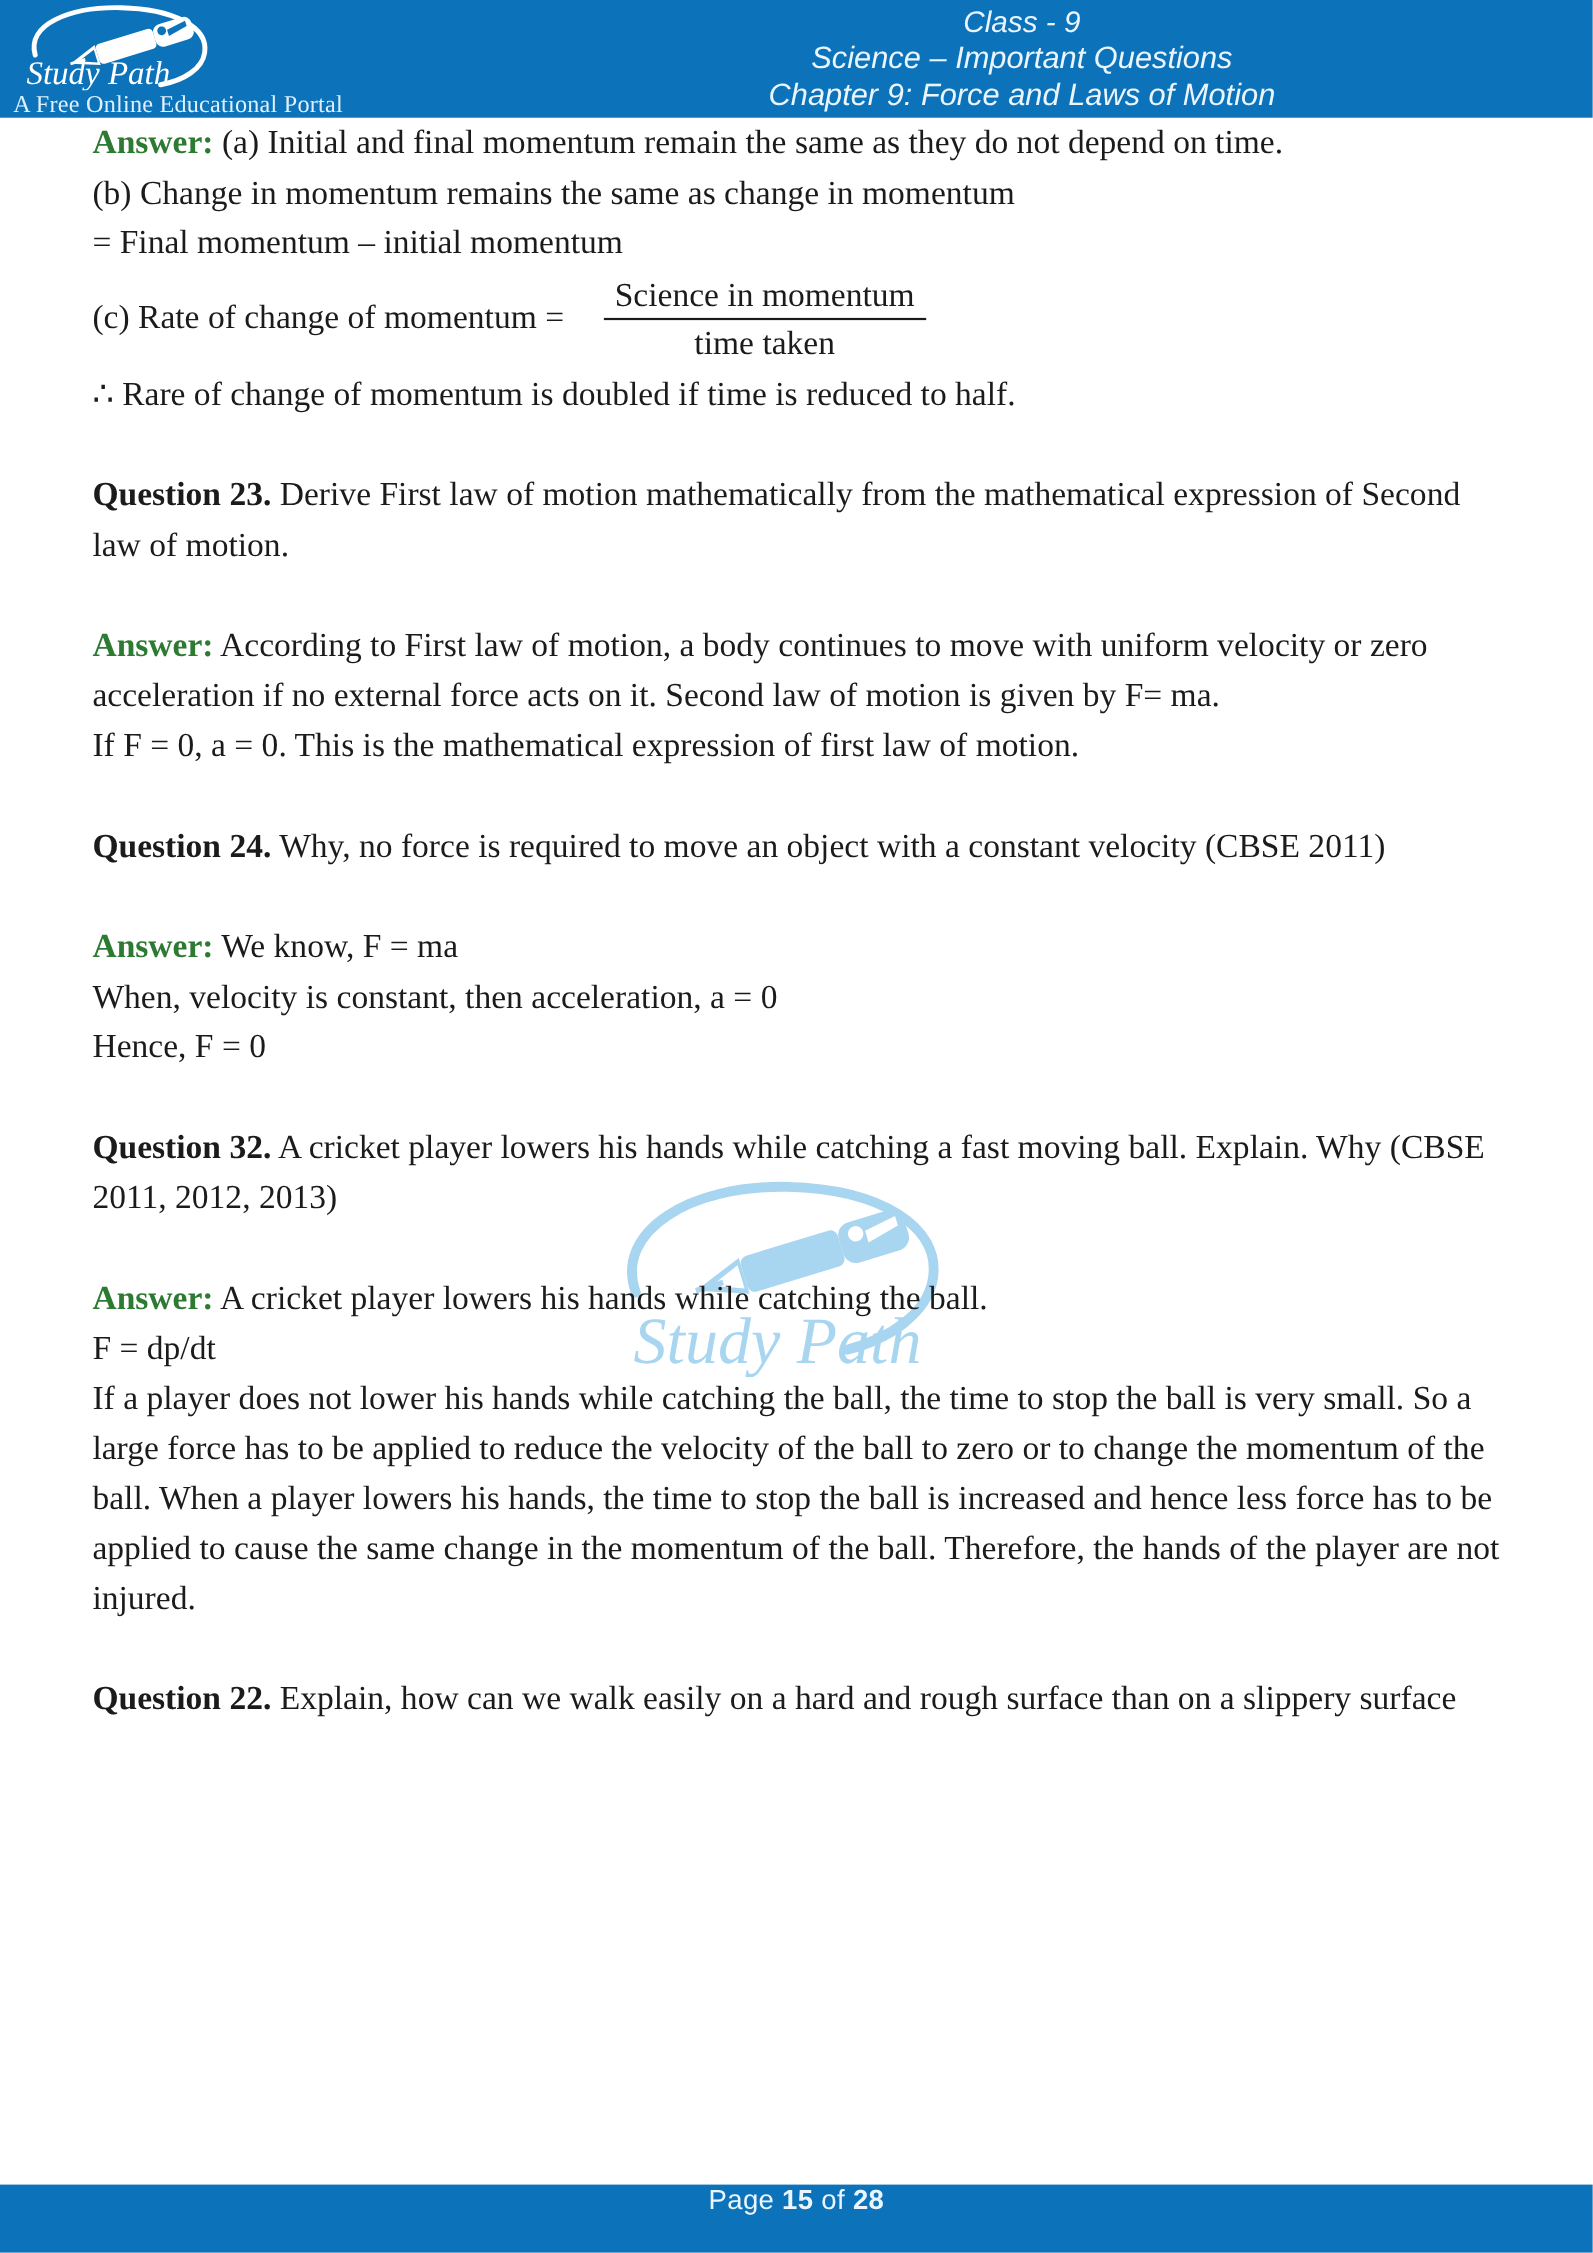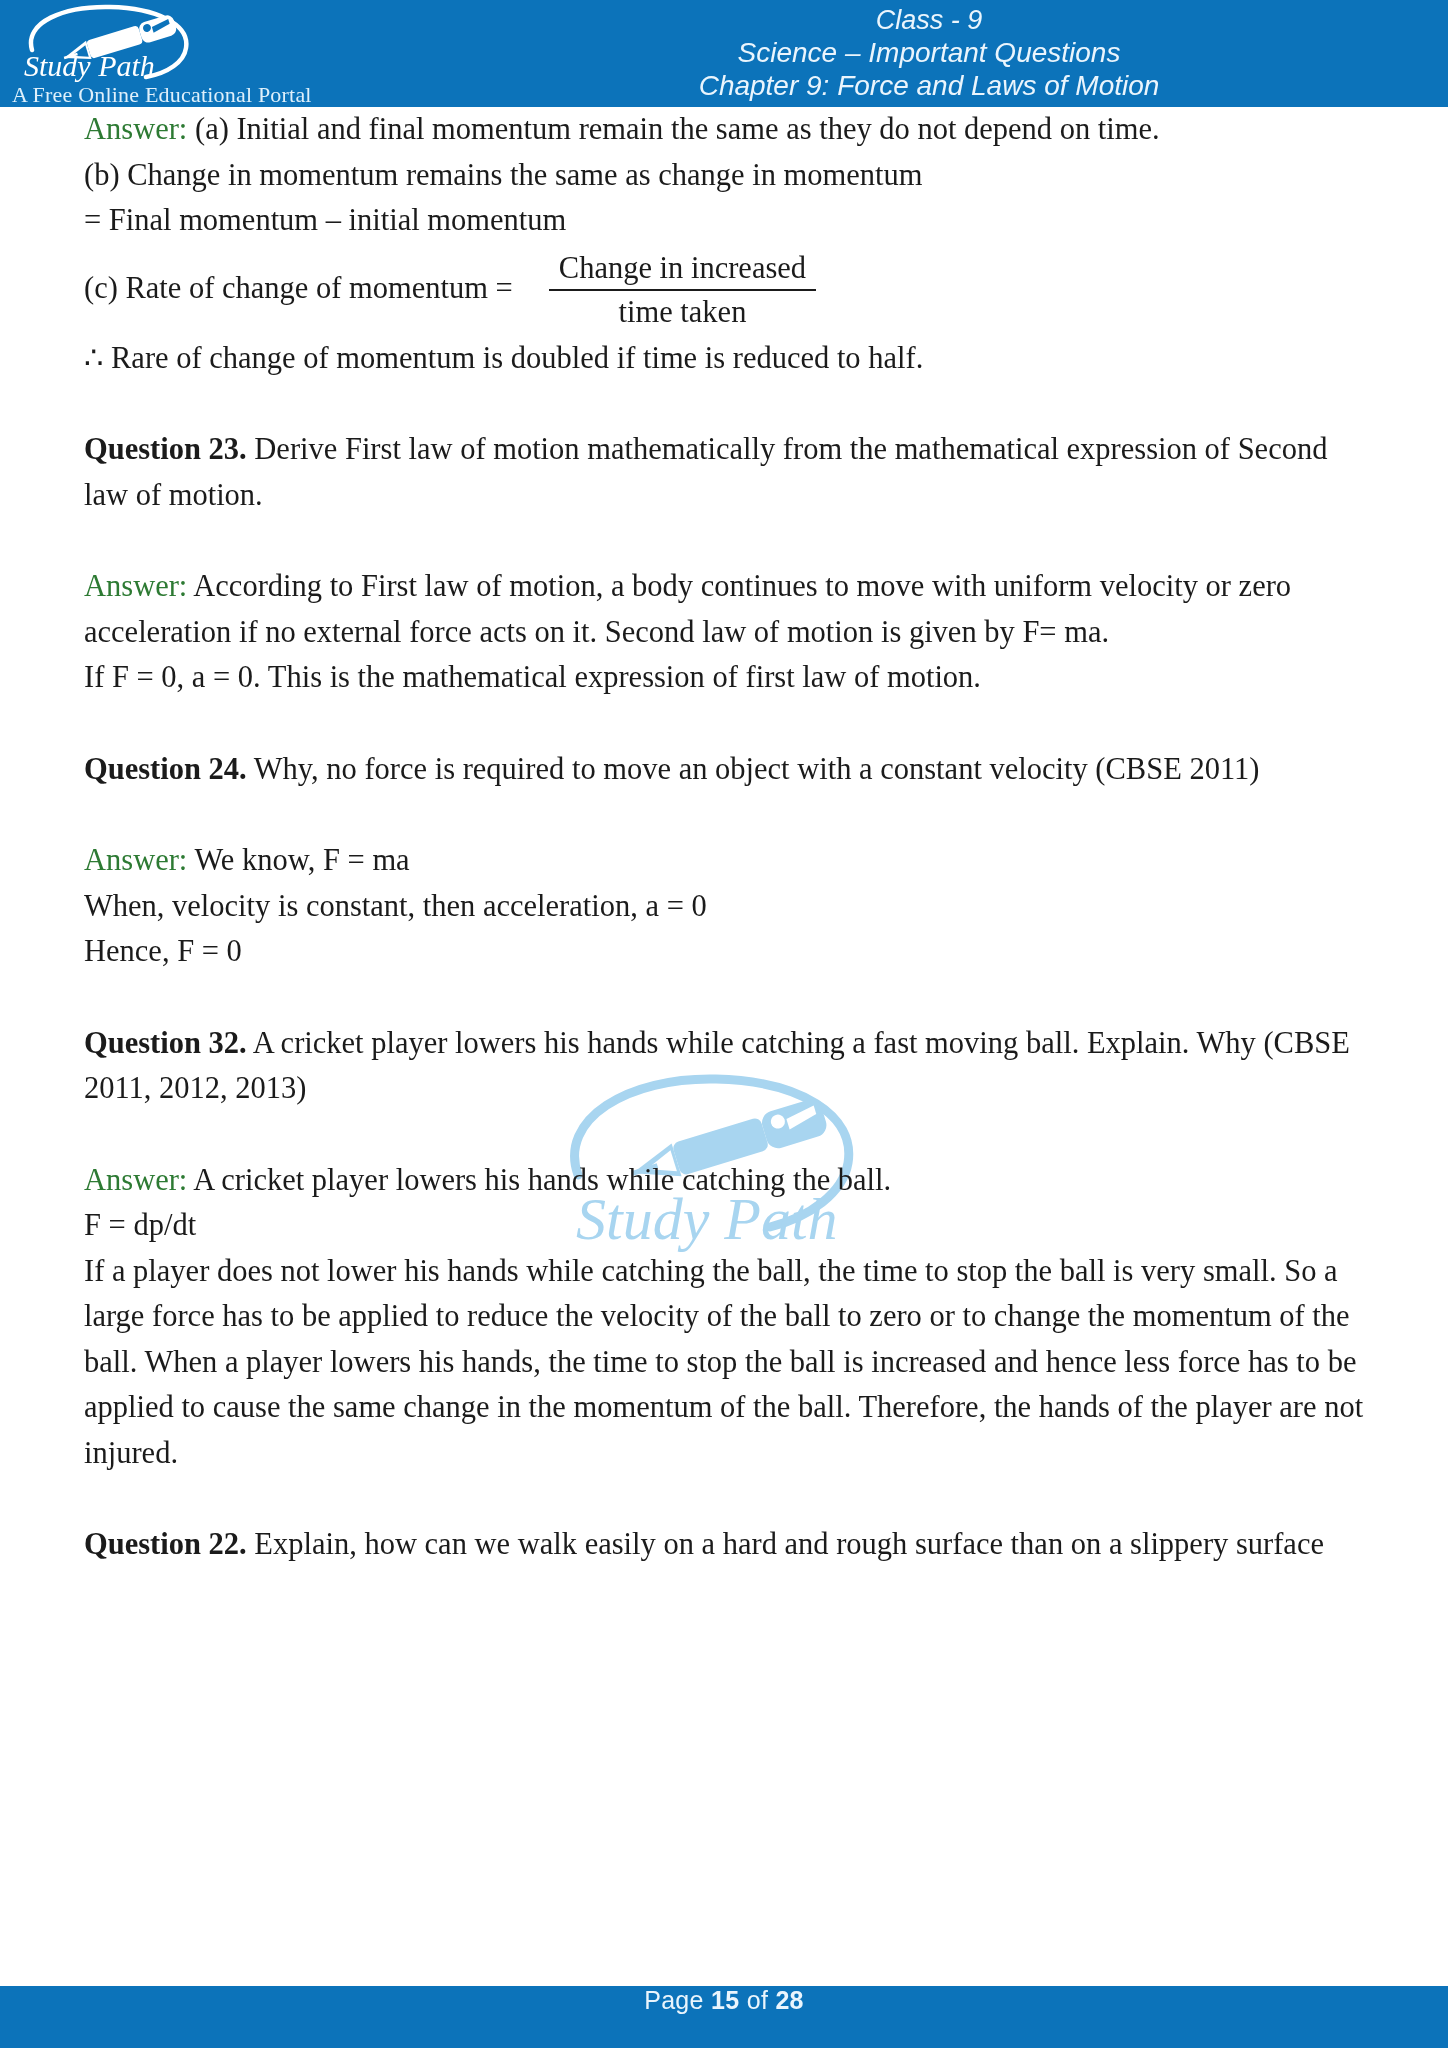--- a/index.html
+++ b/index.html
@@ -99,21 +99,21 @@
     font-size: 30.5px;
     line-height: 45.5px;
     color: #1b1b1b;
     font-family: "Liberation Serif", "DejaVu Serif", serif;
     text-align: left;
   }
   .gap-lg { height: 46px; }
 
   .lbl-answer {
     color: #2d7a33;
-    font-weight: normal;
+    font-weight: bold;
   }
   .lbl-question {
     color: #1b1b1b;
     font-weight: bold;
   }
 
   
   .frac-line {
     display: flex;
     align-items: center;
@@ -242,21 +242,21 @@
     <div class="col content-layer">
 
       <p class="para"><span class="lbl-answer">Answer:</span><span> (a) Initial and final momentum remain the same as they do not depend on time.</span></p>
 
       <p class="para">(b) Change in momentum remains the same as change in momentum</p>
       <p class="para">= Final momentum – initial momentum</p>
 
       <div class="frac-line">
         <span class="frac-lead">(c) Rate of change of momentum =</span>
         <span class="frac">
-          <span class="num">Change in increased</span>
+          <span class="num">Science in momentum</span>
           <span class="bar"></span>
           <span class="den">time taken</span>
         </span>
       </div>
 
       <p class="para">∴ Rare of change of momentum is doubled if time is reduced to half.</p>
 
       <div class="gap-lg"></div>
 
       <p class="para"><span class="lbl-question">Question 23.</span><span> Derive First law of motion mathematically from the mathematical expression of Second law of motion.</span></p>

